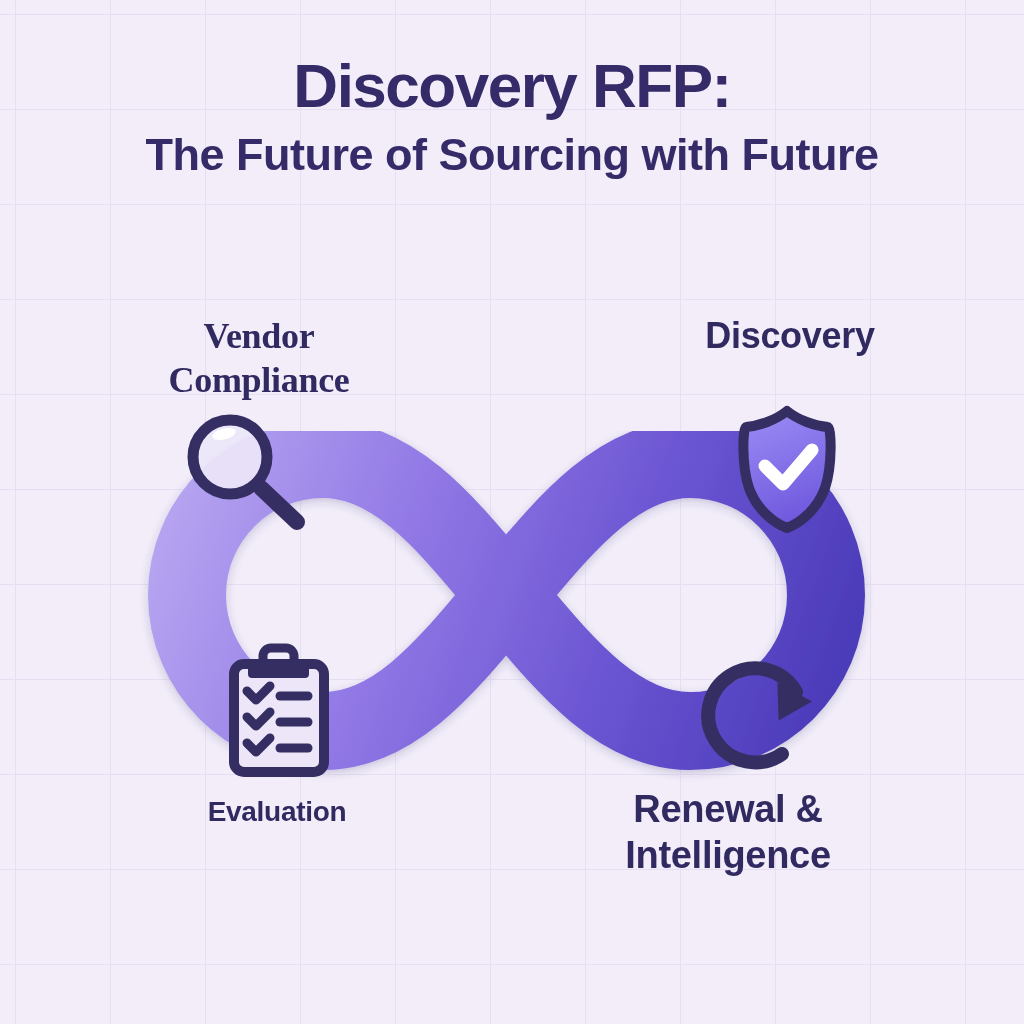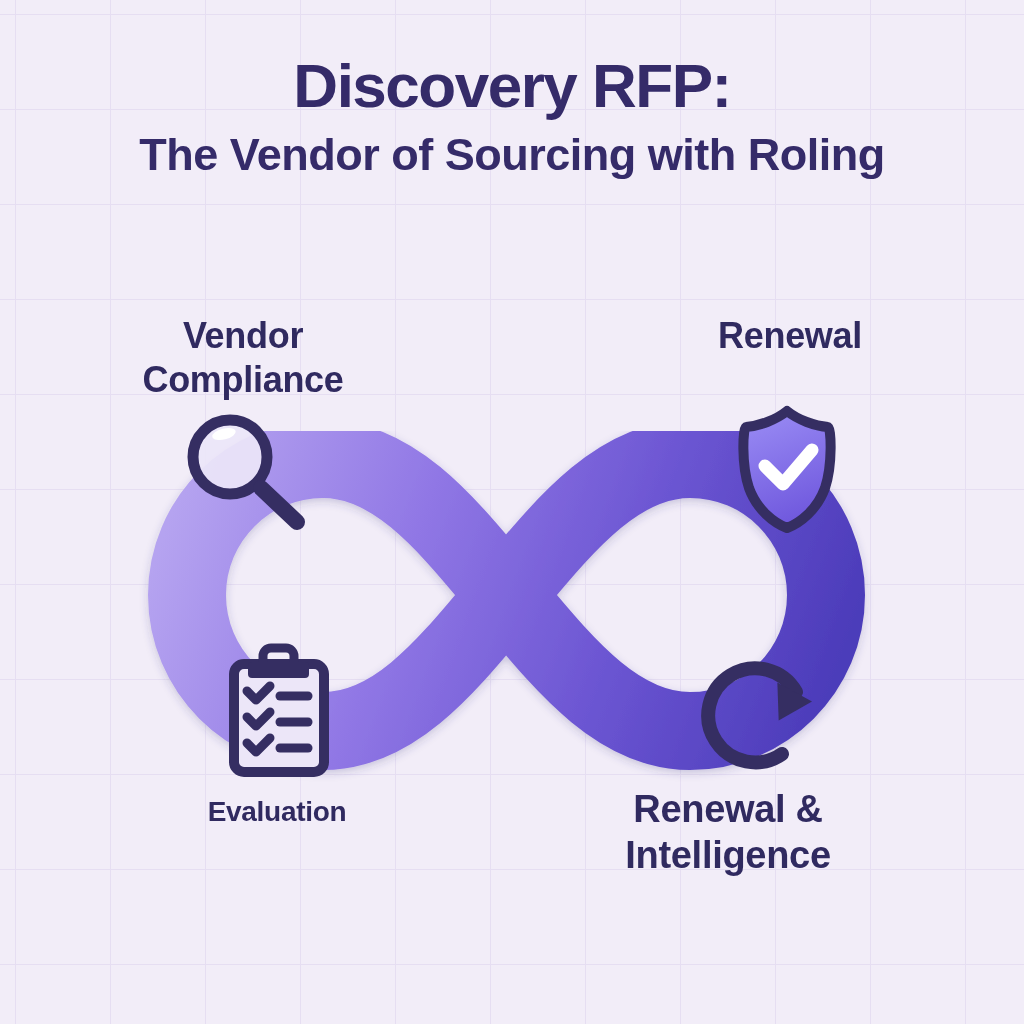--- a/index.html
+++ b/index.html
@@ -66,36 +66,36 @@
     position:absolute;
     text-align:center;
     color:var(--label);
     font-weight:bold;
     font-size:36px;
     line-height:44px;
     letter-spacing:-0.3px;
     z-index:2;
   }
   .stage-label .label-line{display:block;}
-  .label-vendor{ top:314px; left:113px;  width:260px; }
+  .label-vendor{ top:314px; left:129px;  width:260px;font-family:Liberation Serif, serif; }
   .label-contract{ top:314px; left:635px; width:310px; }
   .label-evaluation{ top:790px; left:147px; width:260px; font-size:28px; }
   .label-renewal{ top:786px; left:578px; width:300px; font-size:38px; line-height:46px; }
 </style>
 </head>
 <body>
 
 <div class="canvas">
 
   <div class="grid-overlay"></div>
 
   <div class="title-block">
     <h1 class="main-title">Discovery RFP:</h1>
     <h2 class="subtitle">
-      <span class="sub-line">The Vendor of Sourcing with Roling</span>
+      <span class="sub-line">The Future of Sourcing with Future</span>
     </h2>
   </div>
 
   <svg class="diagram-svg" width="1024" height="1024" viewBox="0 0 1024 1024">
     <defs>
       <linearGradient id="ribbonGrad" gradientUnits="userSpaceOnUse" x1="187" y1="470" x2="826" y2="700">
         <stop offset="0" stop-color="#b5a3f0"></stop>
         <stop offset="0.35" stop-color="#9077e5"></stop>
         <stop offset="0.68" stop-color="#6b55d2"></stop>
         <stop offset="1" stop-color="#4c3cba"></stop>
@@ -153,21 +153,21 @@
       <polygon points="812,682 778,700 812,720" fill="#352e62" transform="rotate(178 795 701)"></polygon>
     </g>
   </svg>
 
   <div class="stage-label label-vendor">
     <span class="label-line">Vendor</span>
     <span class="label-line">Compliance</span>
   </div>
 
   <div class="stage-label label-contract">
-    <span class="label-line">Renewal</span>
+    <span class="label-line">Discovery</span>
   </div>
 
   <div class="stage-label label-evaluation">
     <span class="label-line">Evaluation</span>
   </div>
 
   <div class="stage-label label-renewal">
     <span class="label-line">Renewal &amp;</span>
     <span class="label-line">Intelligence</span>
   </div>

